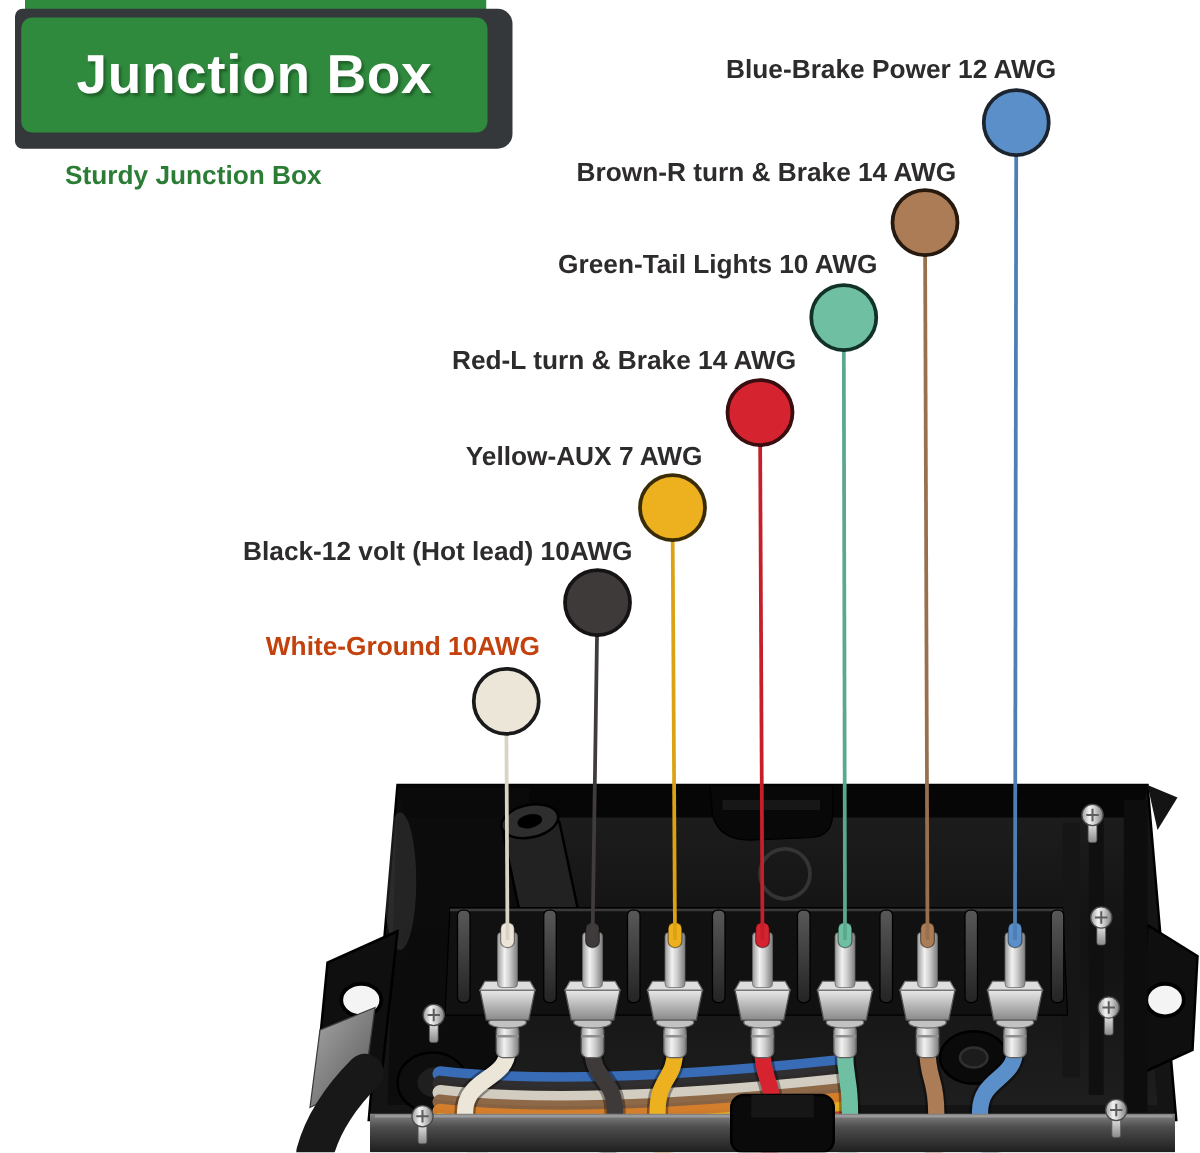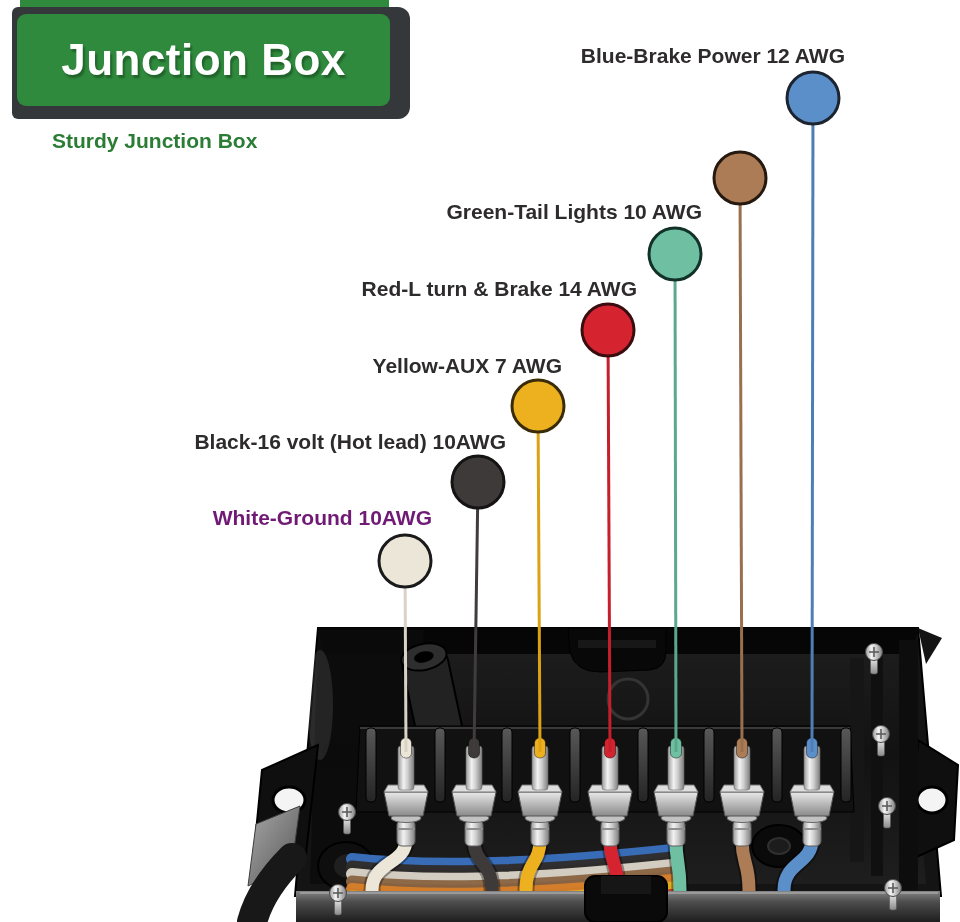--- a/index.html
+++ b/index.html
@@ -261,25 +261,26 @@
         <circle cx="675" cy="254" r="26" fill="#6fc0a2" stroke="#123129" stroke-width="3"></circle>
         <circle cx="608" cy="330" r="26" fill="#d52330" stroke="#3a0d10" stroke-width="3"></circle>
         <circle cx="538" cy="406" r="26" fill="#edb11f" stroke="#3a2c08" stroke-width="3"></circle>
         <circle cx="478" cy="482" r="26" fill="#3e3a3a" stroke="#151313" stroke-width="3"></circle>
         <circle cx="405" cy="561" r="26" fill="#ece6d9" stroke="#1a1a1a" stroke-width="3"></circle>
       </g>
   </svg>
 
   <div id="labels">
       <div class="wire-label" style="right: 115px; top: 44px; color: rgb(45, 43, 43);">Blue-Brake Power 12 AWG</div>
+      <div class="wire-label" style="right: 195px; top: 127px; color: rgb(45, 43, 43);">Brown-R turn &amp; Brake 14 AWG</div>
       <div class="wire-label" style="right: 258px; top: 200px; color: rgb(45, 43, 43);">Green-Tail Lights 10 AWG</div>
       <div class="wire-label" style="right: 323px; top: 277px; color: rgb(45, 43, 43); padding-left: 32px;">Red-L turn &amp; Brake 14 AWG</div>
       <div class="wire-label" style="right: 398px; top: 354px; color: rgb(45, 43, 43);">Yellow-AUX 7 AWG</div>
-      <div class="wire-label" style="right: 454px; top: 430px; color: rgb(45, 43, 43);">Black-16 volt (Hot lead) 10AWG</div>
-      <div class="wire-label" style="right: 528px; top: 506px; color: #701a75;">White-Ground 10AWG</div>
+      <div class="wire-label" style="right: 454px; top: 430px; color: rgb(45, 43, 43);">Black-12 volt (Hot lead) 10AWG</div>
+      <div class="wire-label" style="right: 528px; top: 506px; color: #c2410c;">White-Ground 10AWG</div>
     </div>
 
   <div class="banner-layer">
     <div class="banner-sliver"></div>
     <div class="banner-shadow"></div>
     <div class="banner-green"></div>
     <div class="banner-title">Junction Box</div>
     <div class="subtitle">Sturdy Junction Box</div>
   </div>
 

